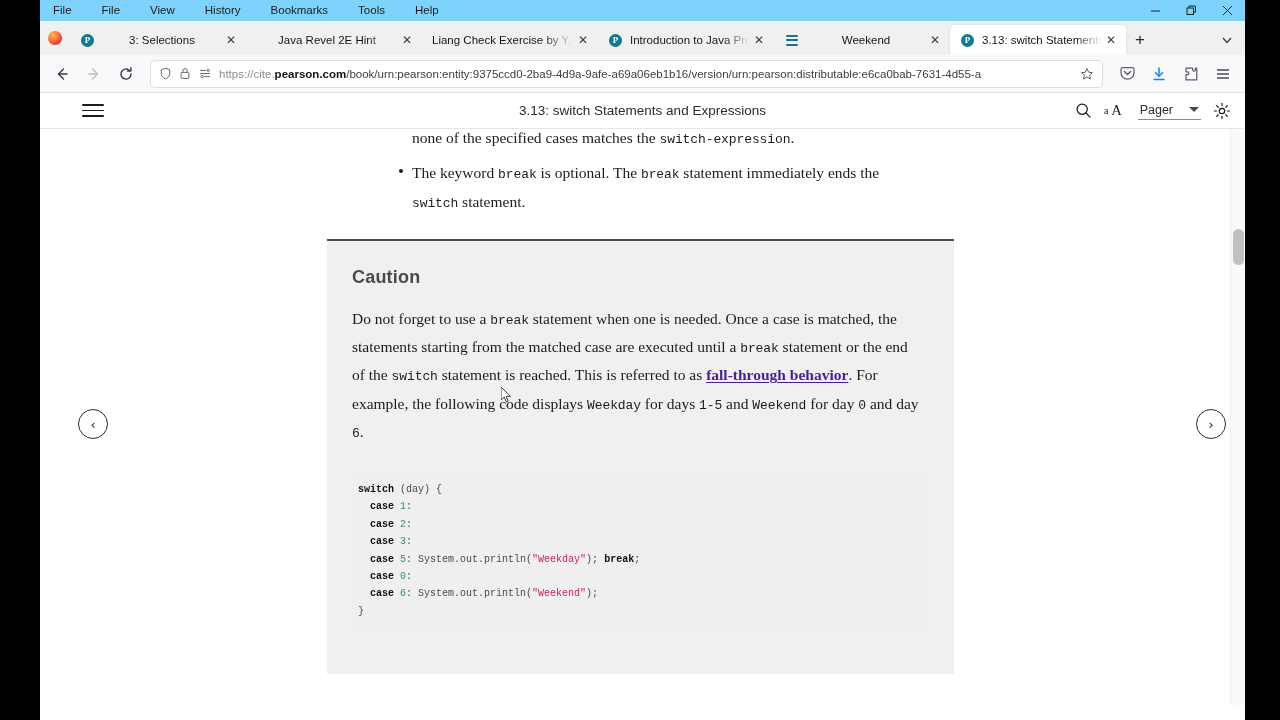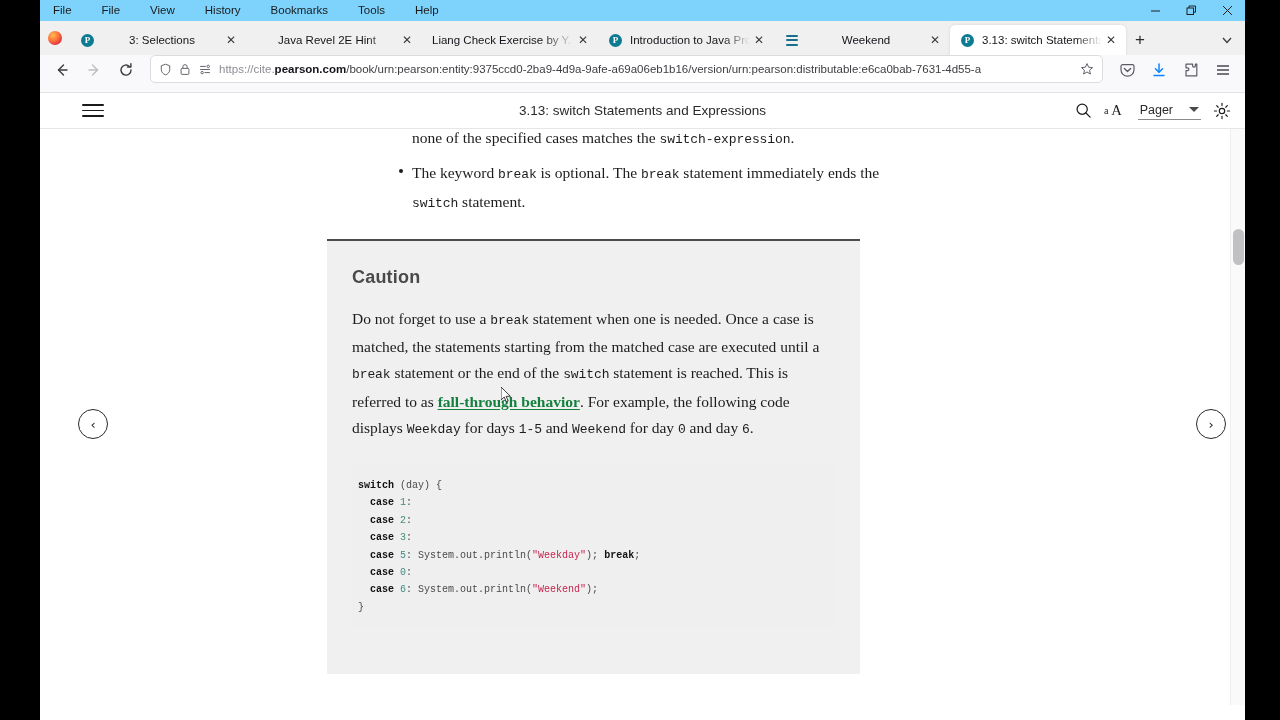--- a/index.html
+++ b/index.html
@@ -140,21 +140,21 @@
     width: 28px; height: 30px;
     display: flex; align-items: center; justify-content: center;
     margin-left: auto;
   }
 
   
   #navbar {
     height: 38px;
     background: #f9f9fb;
     display: flex;
-    align-items: flex-start;
+    align-items: center;
     padding: 0 6px;
     border-bottom: 1px solid #e2e2e6;
   }
   .nav-btn {
     width: 32px; height: 30px;
     display: flex; align-items: center; justify-content: center;
     border-radius: 4px;
     color: #5b5b66;
   }
   .nav-btn.disabled { color: #bcbcc2; }
@@ -292,42 +292,42 @@
     width: 4px; height: 4px;
     border-radius: 50%;
     background: #1c1c1c;
   }
 
   
   #caution-panel {
     position: absolute;
     top: 110px;
     left: -40px;
-    width: 533px;
+    width: 627px;
     background: #f0f0f0;
     border-top: 2px solid #4c4c4c;
     padding: 26px 0 0 0;
     height: 435px;
   }
   #caution-title {
     font-family: "Liberation Sans", sans-serif;
     font-size: 18px;
     font-weight: bold;
     color: #4a4a4a;
     padding-left: 25px;
     letter-spacing: .2px;
   }
   #caution-body {
     padding: 18px 30px 0 25px;
     font-size: 15.5px;
     line-height: 26.2px;
     color: #1c1c1c;
   }
   #caution-body a {
-    color: #15803d;
+    color: #4c1d95;
     text-decoration: underline;
     text-underline-offset: 2px;
     font-weight: 600;
   }
   #code-block {
     margin: 22px 25px 0 25px;
     background: #efefef;
     padding: 12px 0 12px 6px;
   }
   .code-line {

